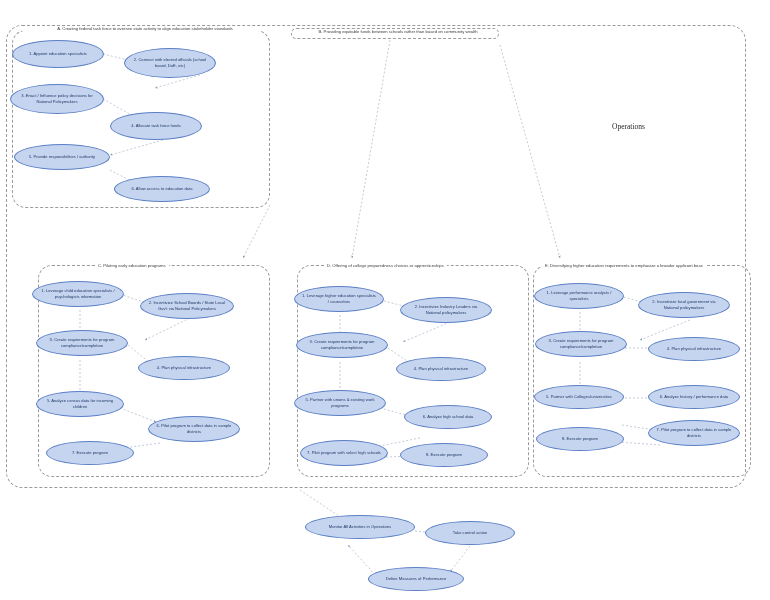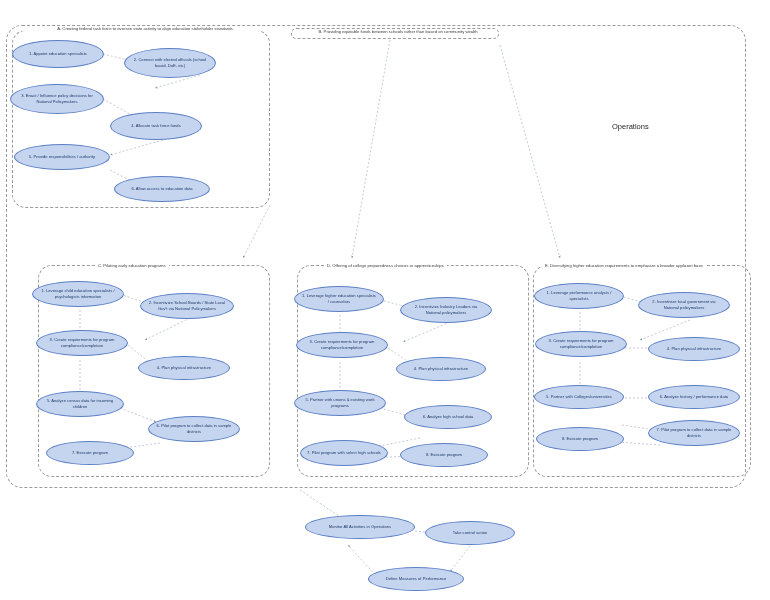--- a/index.html
+++ b/index.html
@@ -150,21 +150,21 @@
   <div class="node" style="left:14px; top:144px; width:96px; height:26px;">
     <span>5. Provide responsibilities / authority</span>
   </div>
   <div class="node" style="left:114px; top:176px; width:96px; height:26px;">
     <span>6. Allow access to education data</span>
   </div>
 
   <div class="group-box" style="left:291px; top:28px; width:208px; height:11px;"></div>
   <div class="group-label" style="left:294px; top:29px; width:202px; background:transparent;">B. Providing equitable funds between schools rather than based on community wealth</div>
 
-  <div class="plain-label" style="left:612px; top:122px;">Operations</div>
+  <div class="plain-label" style="left:612px; top:122px;font-family:Liberation Serif, serif;">Operations</div>
 
   <div class="group-box" style="left:38px; top:265px; width:232px; height:212px;"></div>
   <div class="group-label" style="left:95px; top:263px;">C. Piloting early education programs</div>
 
   <div class="node" style="left:32px; top:281px; width:92px; height:26px;">
     <span>1. Leverage child education specialists / psychologists information</span>
   </div>
   <div class="node" style="left:140px; top:293px; width:94px; height:26px;">
     <span>2. Incentivize School Boards / State Local Gov't via National Policymakers</span>
   </div>

